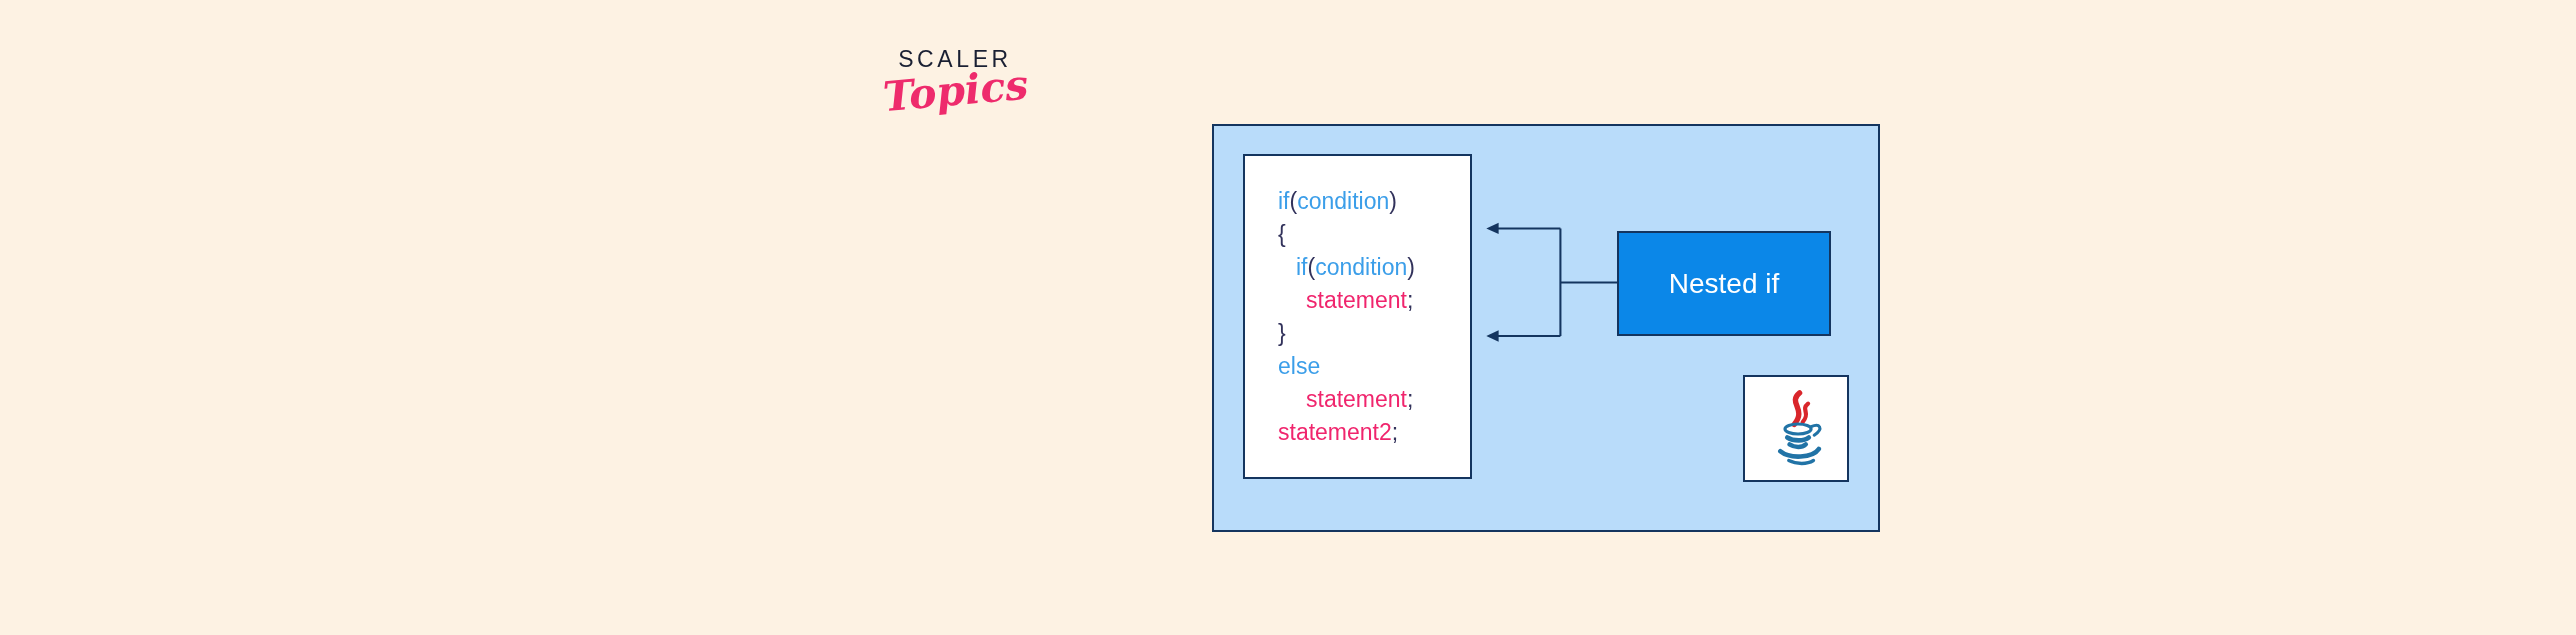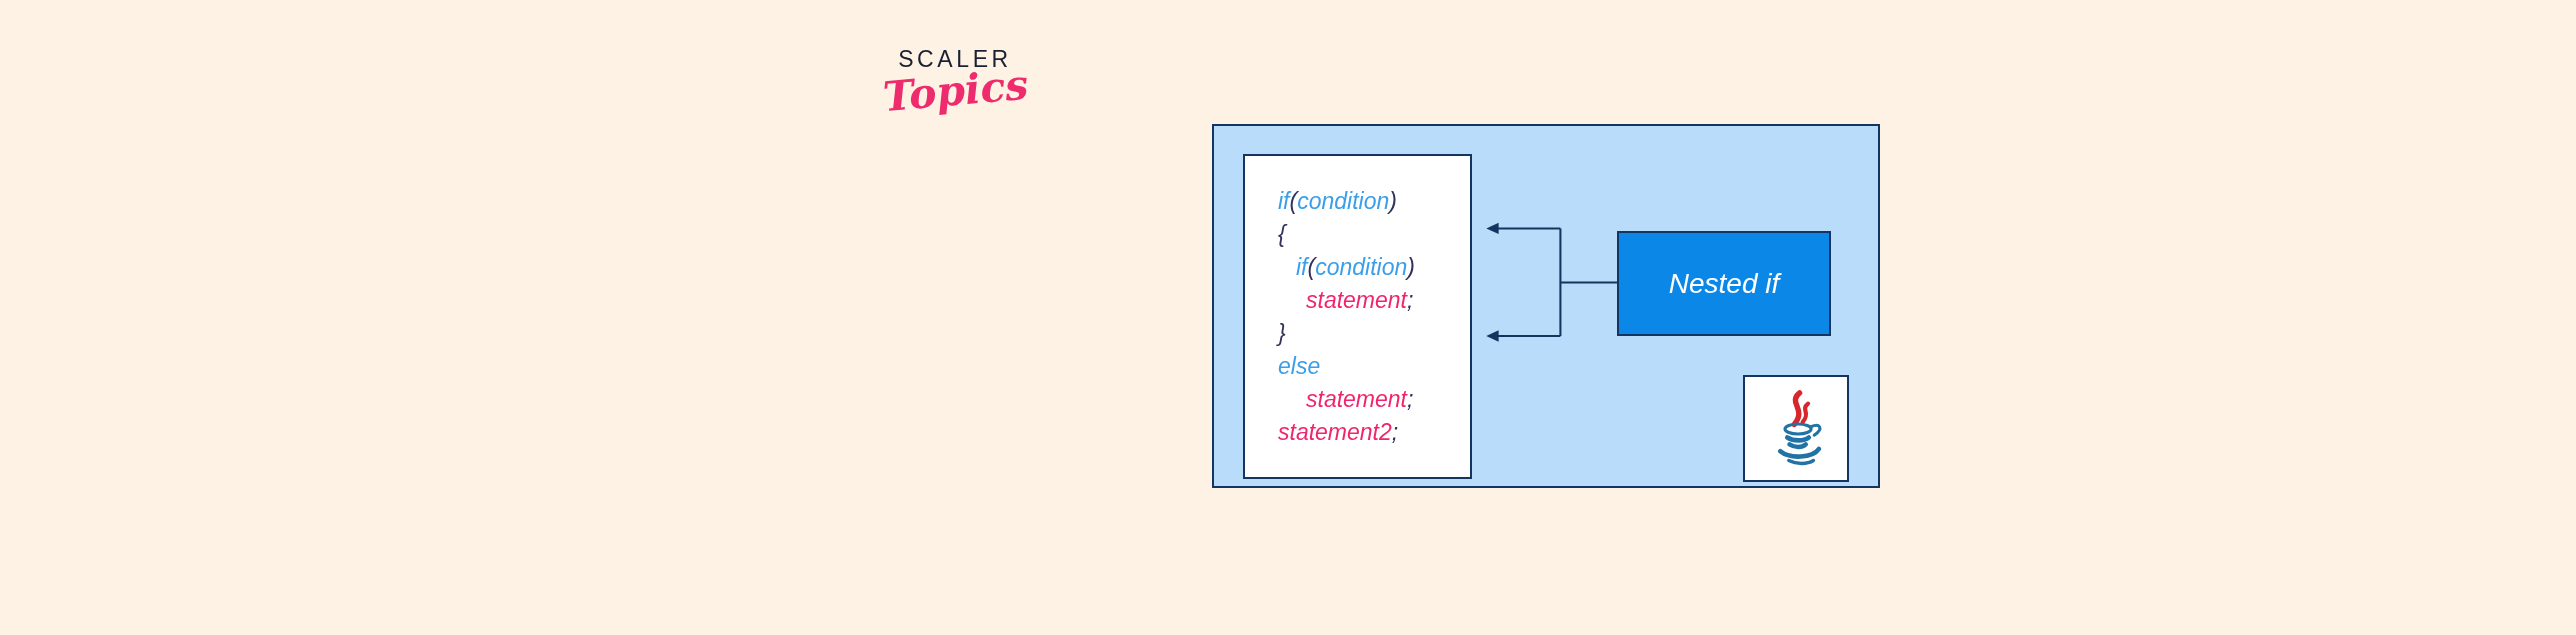--- a/index.html
+++ b/index.html
@@ -46,24 +46,23 @@
     line-height: 1.0;
     color: var(--logo-pink);
     transform: rotate(-5deg);
     margin-top: -2.1px;
   }
 
   
   .panel {
     position: absolute;
     left: 1212px; top: 124px;
-    width: 668px; height: 364px;
+    width: 668px; height: 408px;
     background: var(--panel-fill);
     border: 2.1px solid var(--line-navy);
-    font-style: italic;
   }
   .connector { position: absolute; left: 0; top: 0; width: 664px; height: 384px; }
   .conn-line { stroke: var(--line-navy); stroke-width: 4; fill: none; }
   .conn-arrow { fill: var(--line-navy); }
 
   
   .code-box {
     position: absolute;
     left: 29px; top: 28px;
     width: 229px; height: 325px;

